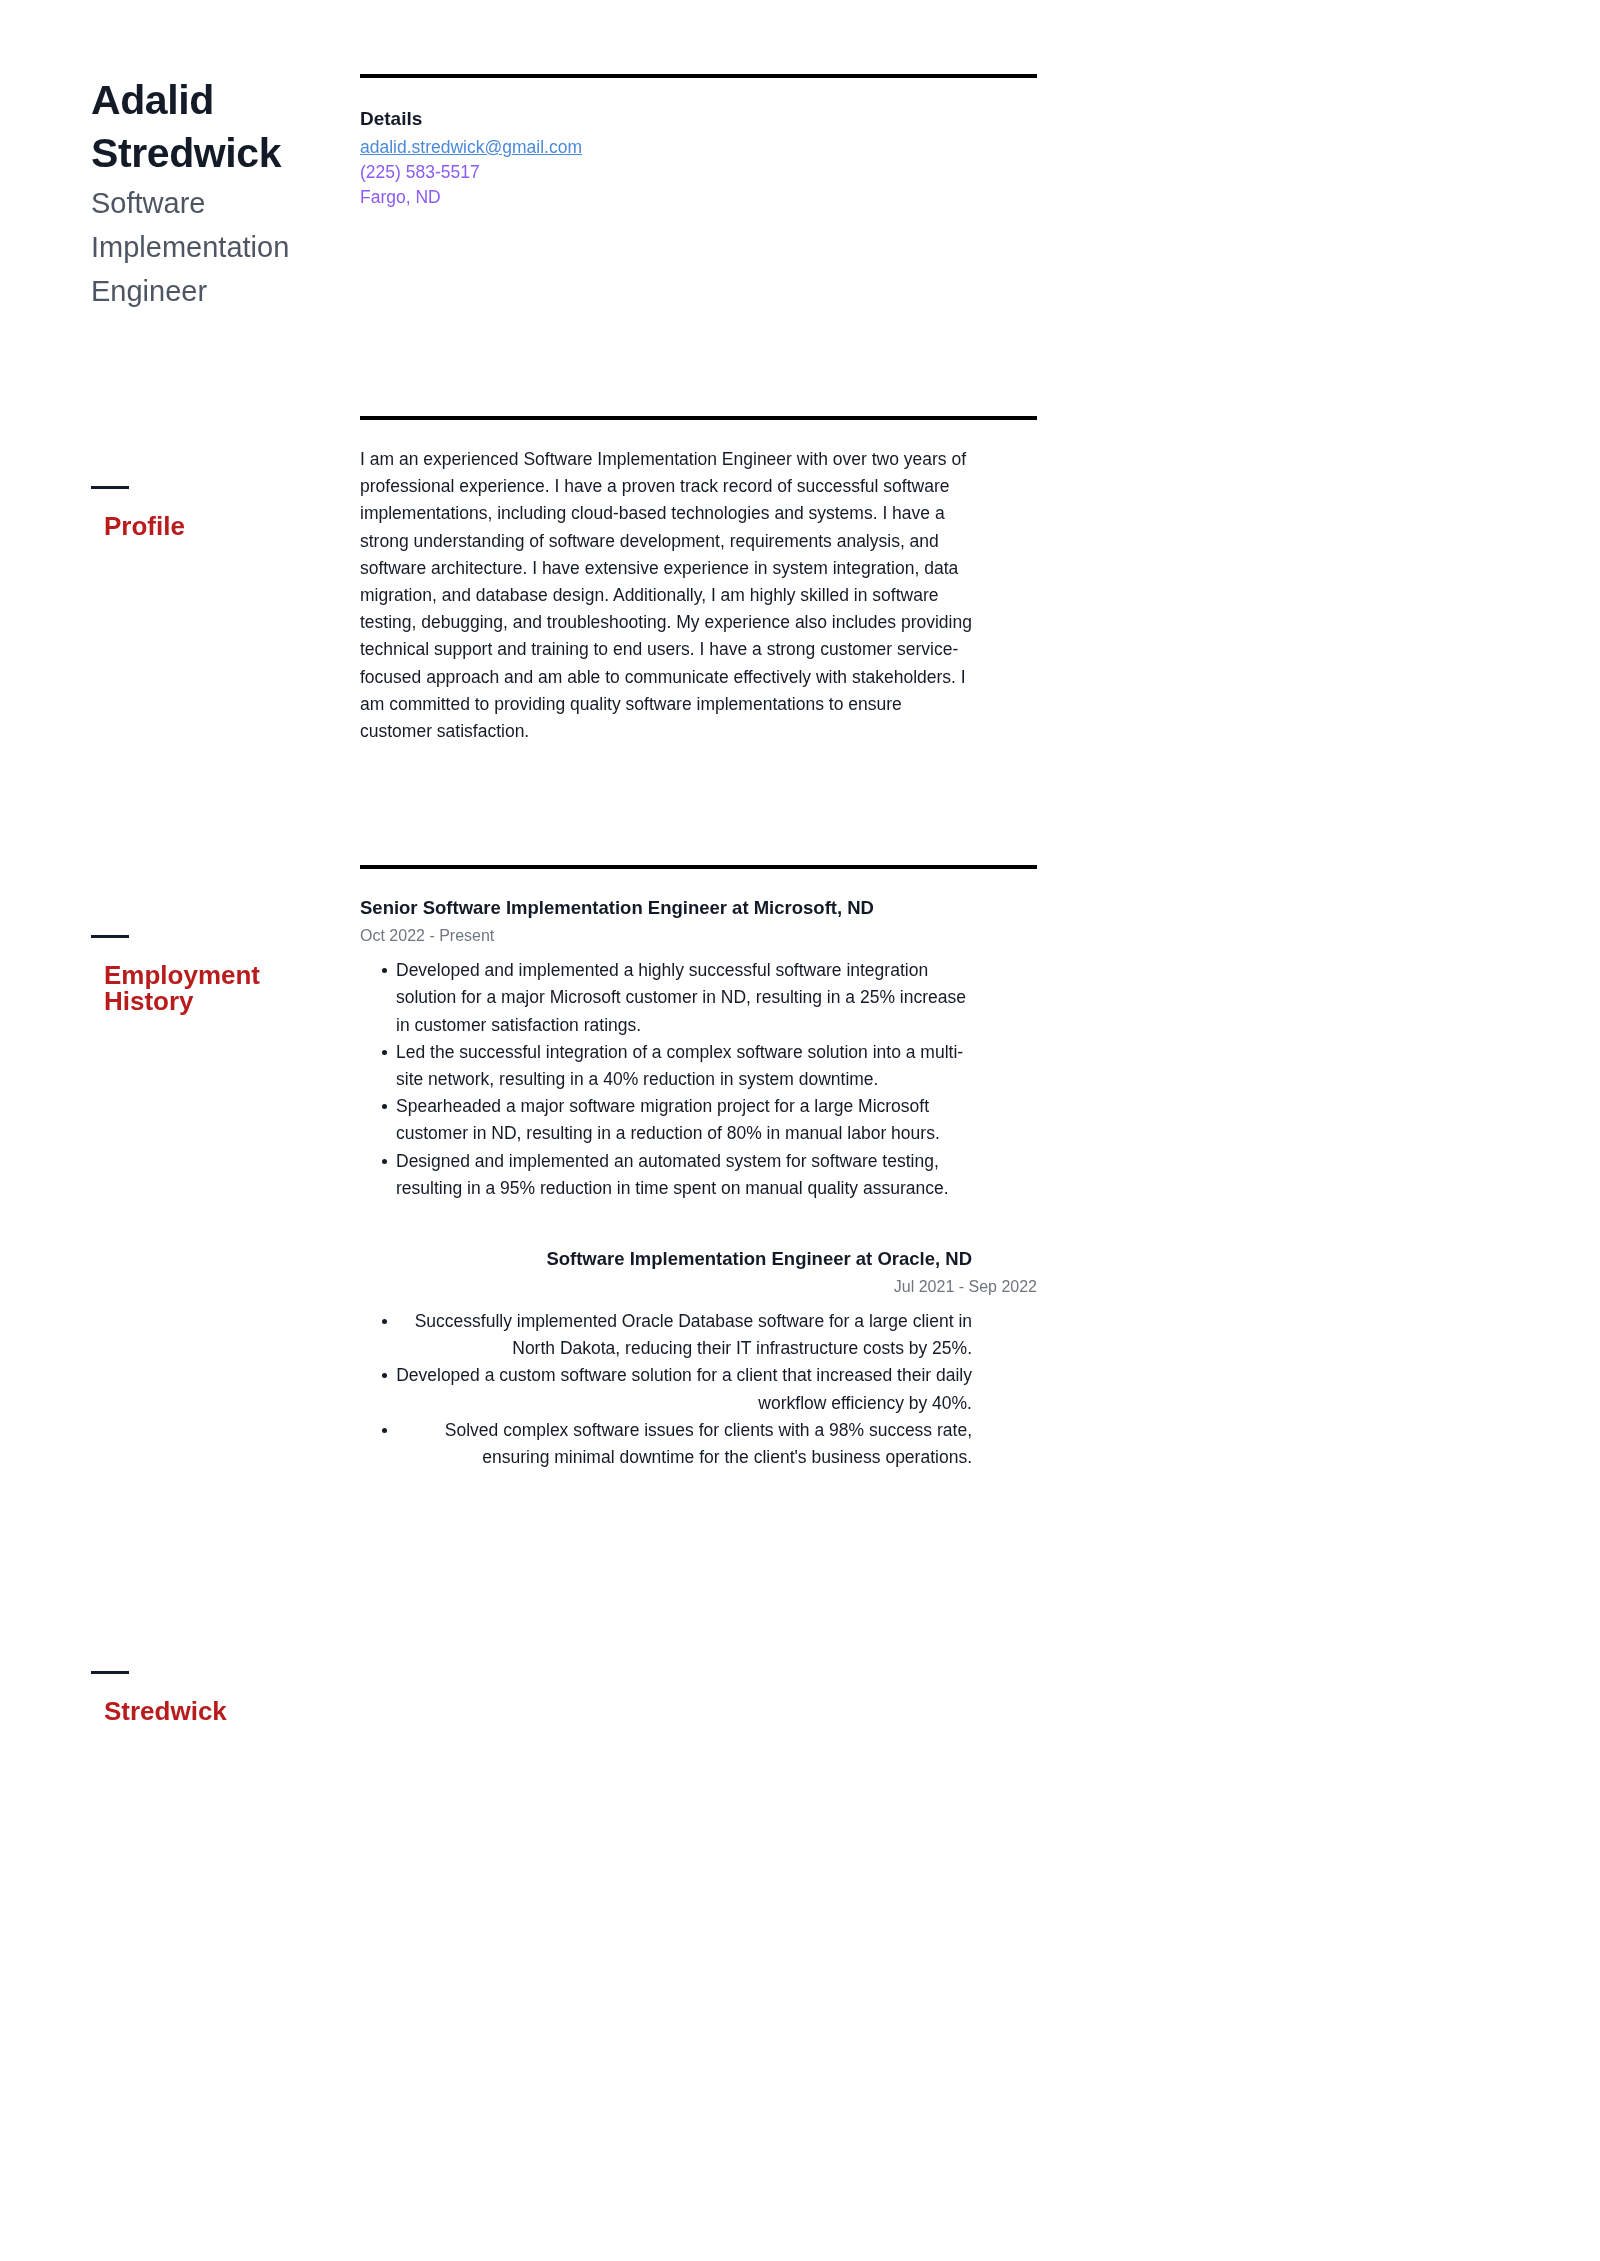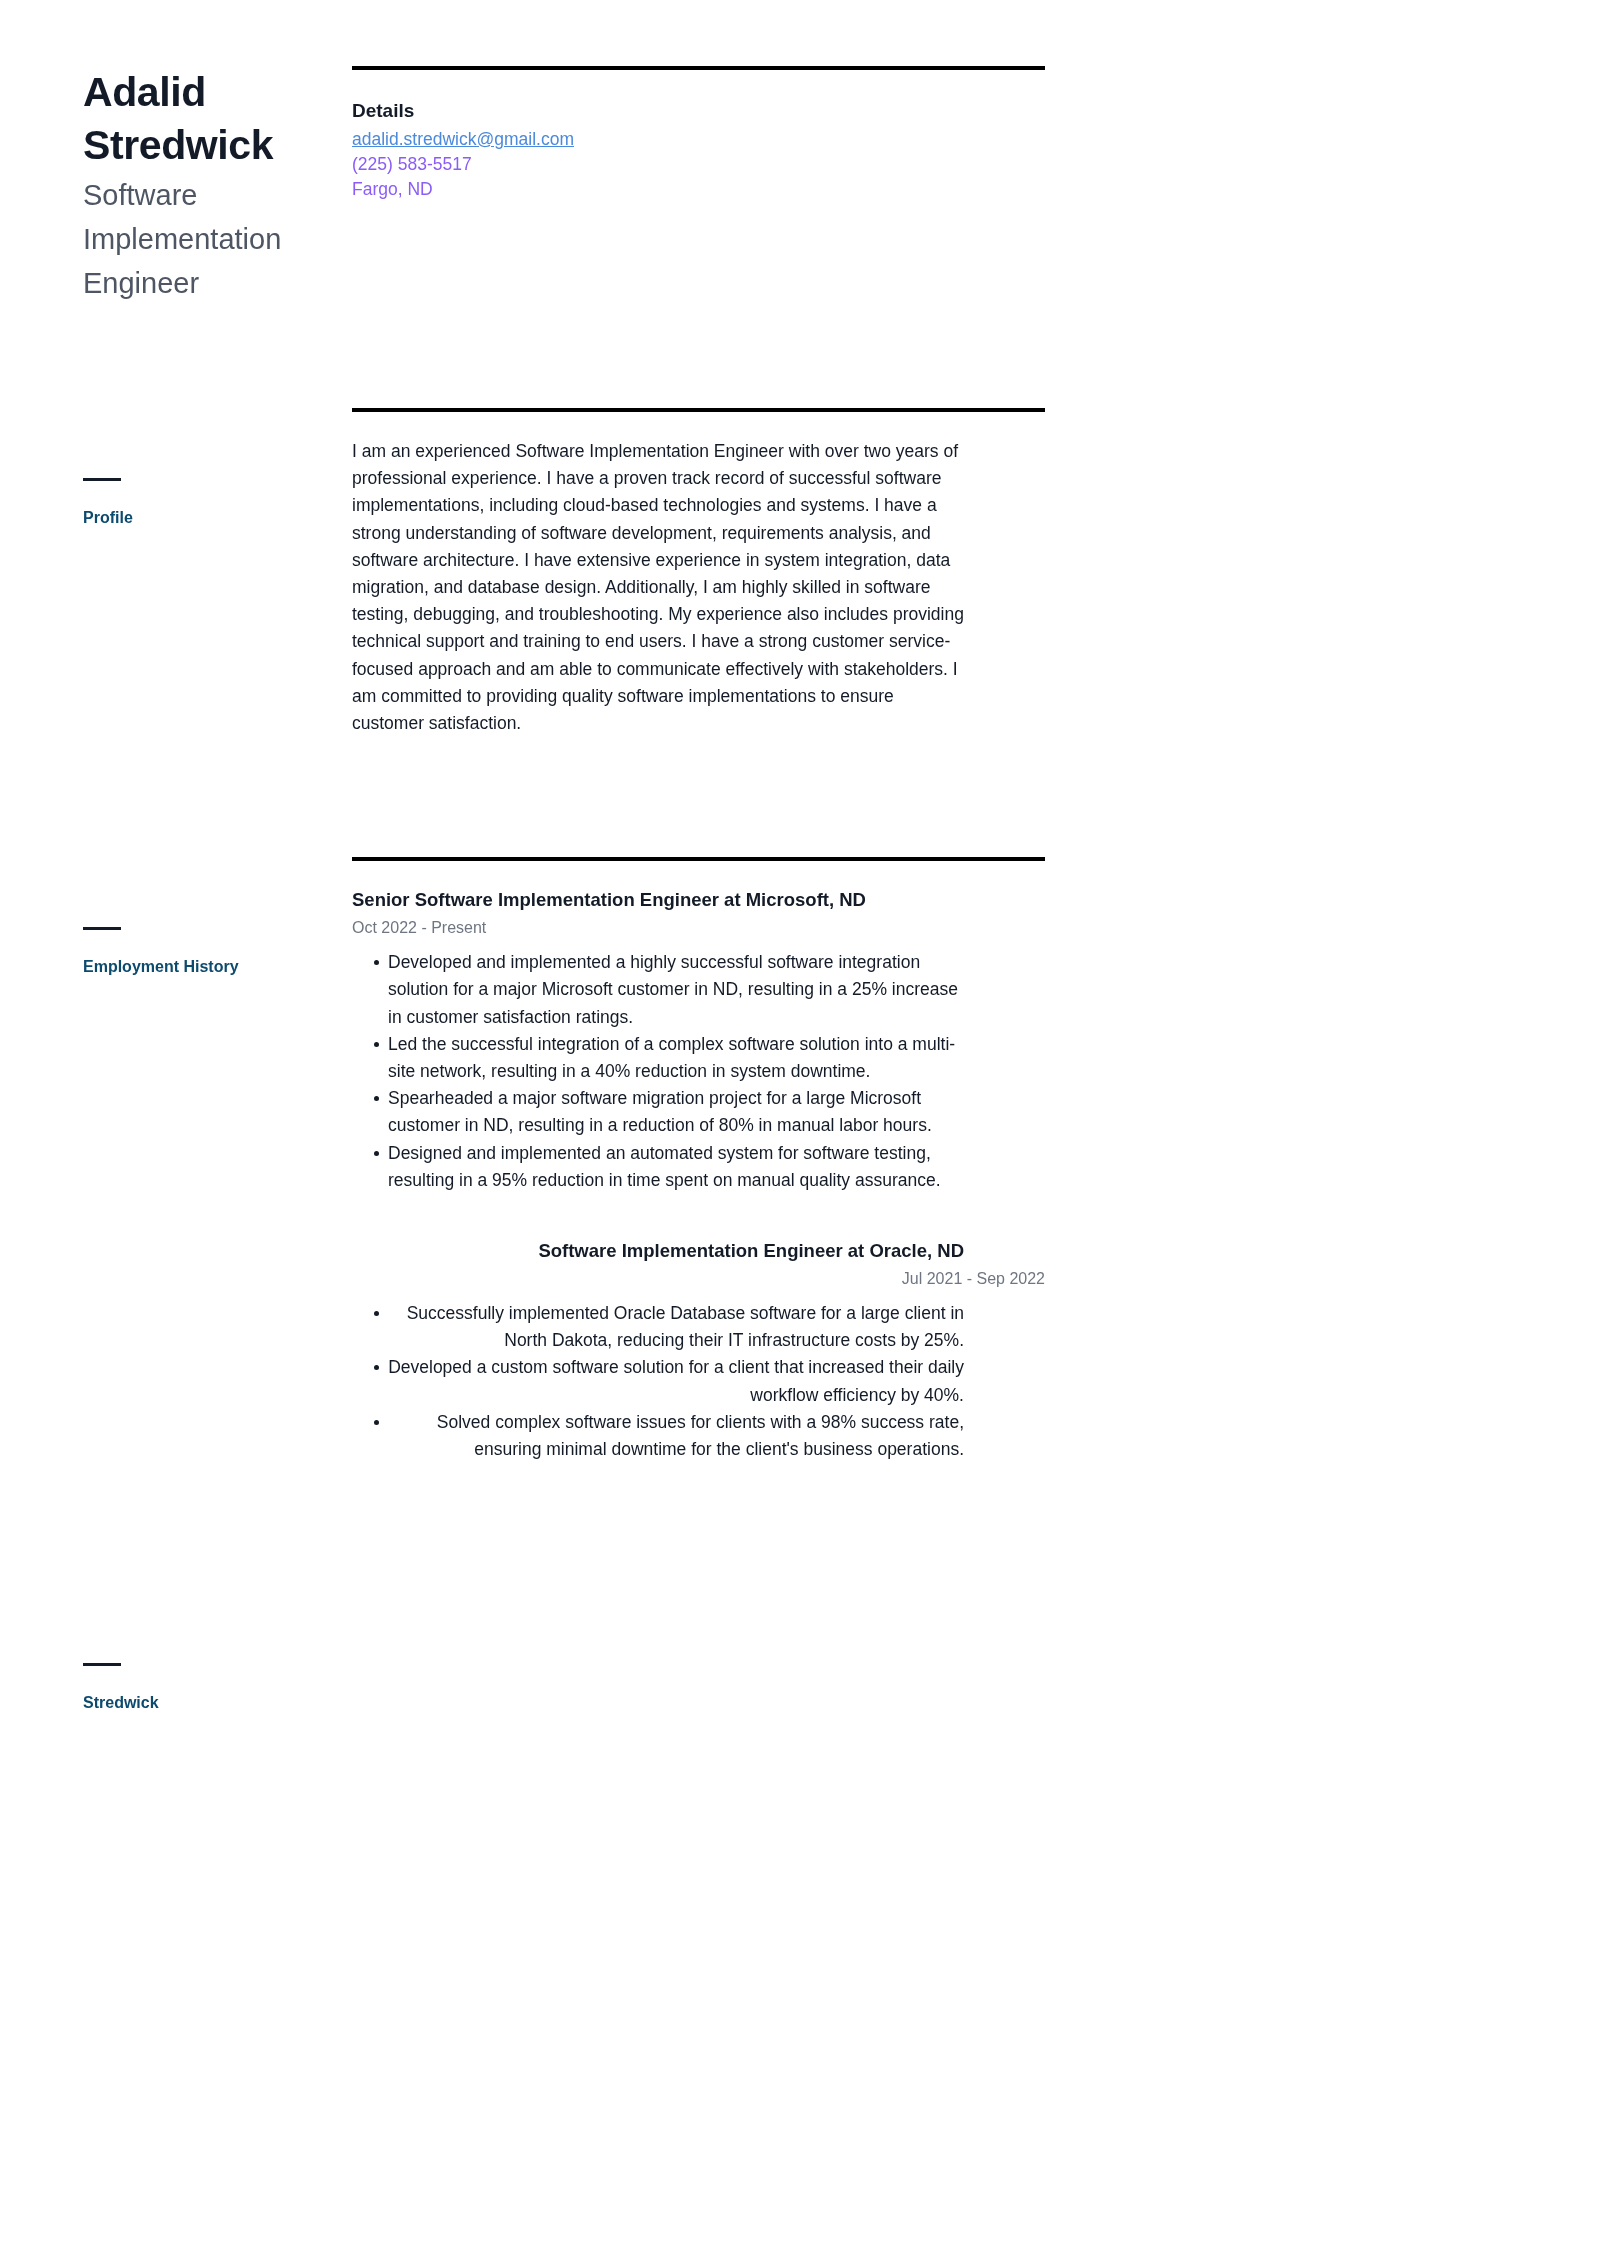--- a/index.html
+++ b/index.html
@@ -15,21 +15,21 @@
     color: #141b28;
     -webkit-font-smoothing: antialiased;
   }
 
   .page {
     position: relative;
     width: 1120px;
     min-height: 2261px;
     background: #ffffff;
     box-sizing: border-box;
-    padding: 0;
+    padding: 8px;
   }
 
   
   .row {
     display: flex;
     align-items: flex-start;
     width: 100%;
   }
   .col-left {
     width: 352px;
@@ -72,25 +72,25 @@
   }
   .dash {
     width: 38px;
     height: 3px;
     background: #141b28;
     margin: 0 0 24px 0;
   }
 
   
   .section-label {
-    font-size: 16px;
+    font-size: 26px;
     line-height: 26px;
     font-weight: 700;
-    color: #0c4a6e;
-    margin: 0;
+    color: #b91c1c;
+    margin: 13px;
   }
 
   
   .block-title {
     font-size: 19px;
     line-height: 29px;
     font-weight: 700;
     color: #141b28;
     margin: 0 0 2px 0;
   }

